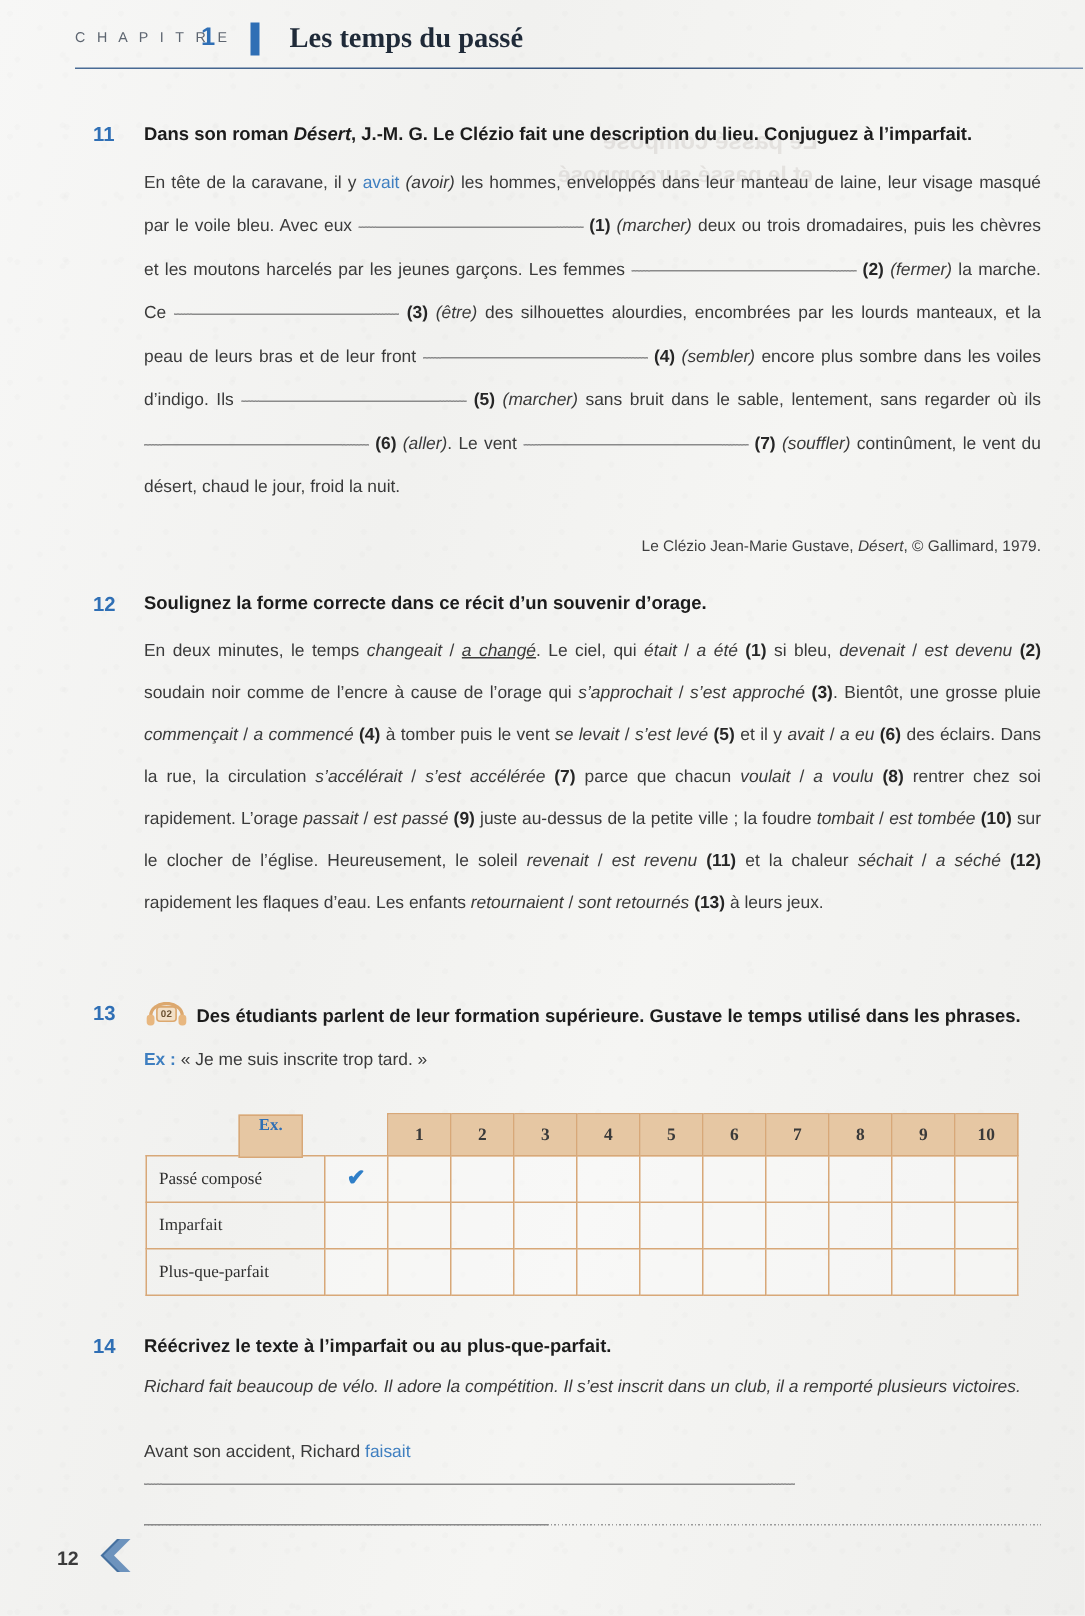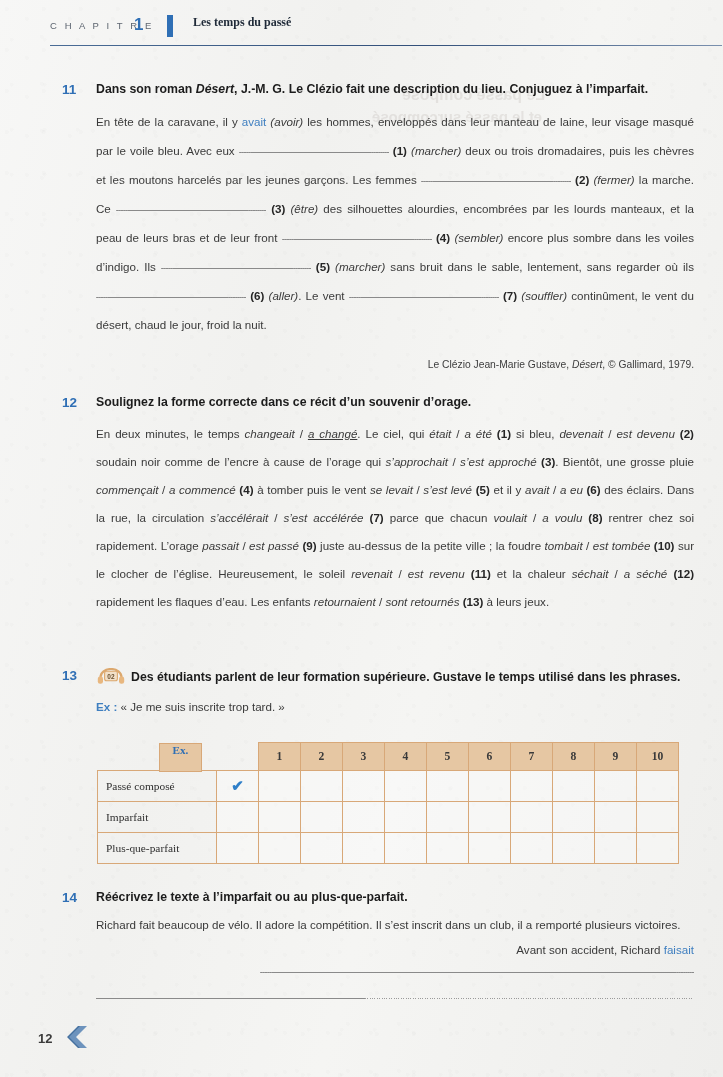--- a/index.html
+++ b/index.html
@@ -37,21 +37,21 @@
     position:absolute;left:84px;top:1px;
     font-size:17px;font-weight:bold;color:#2f6fb5;
   }
   .hdr-bar{
     position:absolute;left:117px;top:1px;width:6px;height:22px;
     background:#2f6fb5;
   }
   .hdr-title{
     position:absolute;left:143px;top:1px;
     font-family:"Liberation Serif", serif;
-    font-size:12px;font-weight:bold;color:#1f2a38;
+    font-size:19px;font-weight:bold;color:#1f2a38;
   }
   .hdr-rule{
     position:absolute;left:50px;top:45px;width:672px;height:1px;
     background:linear-gradient(90deg,#4a6c96 0%,#33507a 55%,#7a90ae 100%);
   }
 
   
   .ex{position:absolute;left:62px;width:632px;}
   .ex-num{
     position:absolute;left:0;top:0;width:26px;
@@ -288,24 +288,24 @@
             <td class="dcell"></td>
             <td class="dcell"></td>
           </tr>
         </tbody>
     </table>
   </div>
 
   <div class="ex" style="top:890px;">
     <div class="ex-num">14</div>
     <div class="ex-head">Réécrivez le texte à l’imparfait ou au plus-que-parfait.</div>
-    <div class="body" style="line-height:21px;margin-top:8px;">
+    <div class="body" style="line-height:21px;margin-top:8px;font-style:italic;">
       <span>Richard fait beaucoup de vélo. Il adore la compétition. Il s’est inscrit dans un club, il a remporté plusieurs victoires.</span>
     </div>
-    <div class="body" style="line-height:21px;margin-top:4px;text-align:right;">
+    <div class="body" style="line-height:21px;margin-top:22px;text-align:left;">
       <span>Avant son accident, Richard </span><span class="blue">faisait</span><span class="fill" style="width:434px;"></span>
     </div>
     <div class="fullline" style="margin-left:34px;width:598px;"></div>
   </div>
 
   <div class="foot-num">12</div>
   <div class="foot-ico">
     <svg width="30" height="28" viewBox="0 0 30 28">
       <path d="M16 3 L5 14 L16 25 L23 25 L12 14 L23 3 Z" fill="#45709f"></path>
       <path d="M10 3 L-1 14 L10 25 L17 25 L6 14 L17 3 Z" fill="#6d93bd" transform="translate(8,0)"></path>

